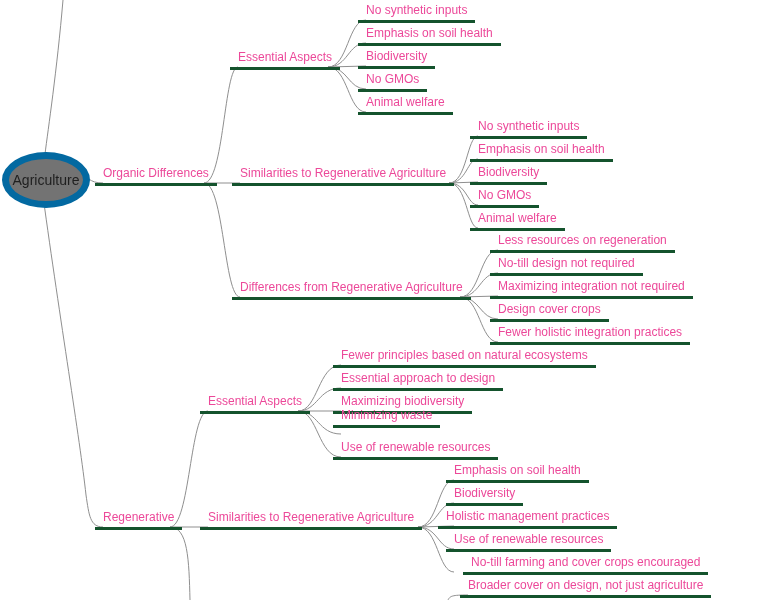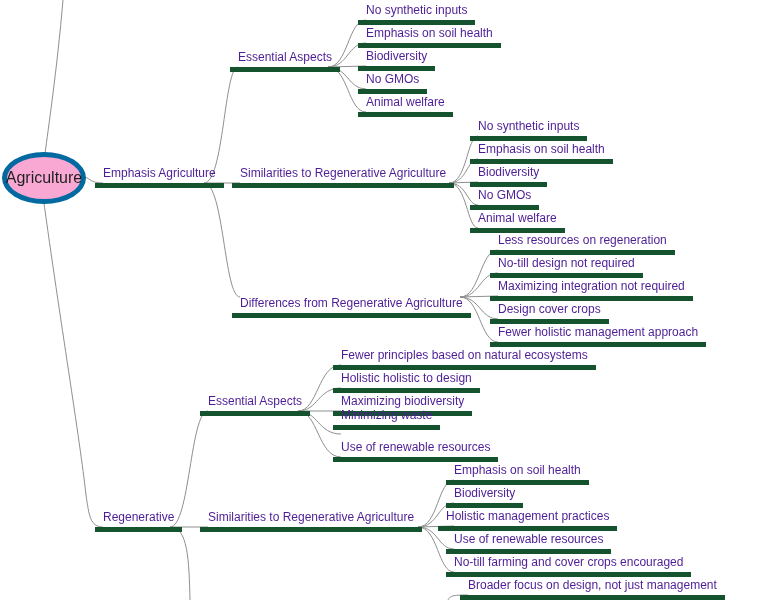--- a/index.html
+++ b/index.html
@@ -1,26 +1,26 @@
 <!DOCTYPE html>
 <html><head>
 <meta charset="utf-8">
 <style>
   html,body{margin:0;padding:0;background:#ffffff;}
   body{position:relative;width:770px;height:600px;overflow:hidden;
        font-family:"Liberation Sans",sans-serif;}
   #edges{position:absolute;left:0;top:0;width:770px;height:600px;}
   #edges path{fill:none;stroke:#8f8f8f;stroke-width:1;}
-  .node{position:absolute;font-size:12px;line-height:15px;color:#4c1d95;
-        padding:0 8px 2px 8px;border-bottom:5px solid #14532d;
+  .node{position:absolute;font-size:12px;line-height:15px;color:#ec4899;
+        padding:0 8px 2px 8px;border-bottom:3px solid #14532d;
         white-space:nowrap;background:transparent;cursor:default;}
   .root{position:absolute;left:2px;top:152px;width:74px;height:42px;
-        border:5px solid #0369a1;border-radius:50%;background:#f9a8d4;
+        border:7px solid #0369a1;border-radius:50%;background:#737373;
         display:flex;align-items:center;justify-content:center;
-        font-size:16px;color:#1f1f1f;cursor:default;}
+        font-size:14px;color:#1f1f1f;cursor:default;}
 </style>
 </head>
 <body>
 
 <svg id="edges" viewBox="0 0 770 600" xmlns="http://www.w3.org/2000/svg">
   <path d="M 63,0 C 57,70 48,130 45,154"></path>
   <path d="M 76,174 C 90,176 88,183 103,183"></path>
   <path d="M 43,196 C 60,320 80,440 86,495 C 89,515 90,527 103,527"></path>
 
   <path d="M 204,183 C 224,183 224,67 238,67"></path>
@@ -59,53 +59,53 @@
   <path d="M 418,527 C 438,527 438,503 454,503"></path>
   <path d="M 418,527 L 454,526"></path>
   <path d="M 418,527 C 438,527 438,549 454,549"></path>
   <path d="M 418,527 C 438,527 438,572 454,572"></path>
 
   <path d="M 448,600 C 450,596 452,595 468,595"></path>
 </svg>
 
 <div class="root">Agriculture</div>
 
-<div class="node" style="left:95px;top:166px">Emphasis Agriculture</div>
+<div class="node" style="left:95px;top:166px">Organic Differences</div>
 <div class="node" style="left:95px;top:510px">Regenerative</div>
 
 <div class="node" style="left:230px;top:50px">Essential Aspects</div>
 <div class="node" style="left:232px;top:166px">Similarities to Regenerative Agriculture</div>
-<div class="node" style="left:232px;top:296px">Differences from Regenerative Agriculture</div>
+<div class="node" style="left:232px;top:280px">Differences from Regenerative Agriculture</div>
 
 <div class="node" style="left:358px;top:3px">No synthetic inputs</div>
 <div class="node" style="left:358px;top:26px">Emphasis on soil health</div>
 <div class="node" style="left:358px;top:49px">Biodiversity</div>
 <div class="node" style="left:358px;top:72px">No GMOs</div>
 <div class="node" style="left:358px;top:95px">Animal welfare</div>
 
 <div class="node" style="left:470px;top:119px">No synthetic inputs</div>
 <div class="node" style="left:470px;top:142px">Emphasis on soil health</div>
 <div class="node" style="left:470px;top:165px">Biodiversity</div>
 <div class="node" style="left:470px;top:188px">No GMOs</div>
 <div class="node" style="left:470px;top:211px">Animal welfare</div>
 
 <div class="node" style="left:490px;top:233px">Less resources on regeneration</div>
 <div class="node" style="left:490px;top:256px">No-till design not required</div>
 <div class="node" style="left:490px;top:279px">Maximizing integration not required</div>
 <div class="node" style="left:490px;top:302px">Design cover crops</div>
-<div class="node" style="left:490px;top:325px">Fewer holistic management approach</div>
+<div class="node" style="left:490px;top:325px">Fewer holistic integration practices</div>
 
 <div class="node" style="left:200px;top:394px">Essential Aspects</div>
 <div class="node" style="left:200px;top:510px">Similarities to Regenerative Agriculture</div>
 
 <div class="node" style="left:333px;top:348px">Fewer principles based on natural ecosystems</div>
-<div class="node" style="left:333px;top:371px">Holistic holistic to design</div>
+<div class="node" style="left:333px;top:371px">Essential approach to design</div>
 <div class="node" style="left:333px;top:394px">Maximizing biodiversity</div>
 <div class="node" style="left:333px;top:408px">Minimizing waste</div>
 <div class="node" style="left:333px;top:440px">Use of renewable resources</div>
 
 <div class="node" style="left:446px;top:463px">Emphasis on soil health</div>
 <div class="node" style="left:446px;top:486px">Biodiversity</div>
 <div class="node" style="left:438px;top:509px">Holistic management practices</div>
 <div class="node" style="left:446px;top:532px">Use of renewable resources</div>
-<div class="node" style="left:446px;top:555px">No-till farming and cover crops encouraged</div>
+<div class="node" style="left:463px;top:555px">No-till farming and cover crops encouraged</div>
 
-<div class="node" style="left:460px;top:578px">Broader focus on design, not just management</div>
+<div class="node" style="left:460px;top:578px">Broader cover on design, not just agriculture</div>
 
 </body></html>

